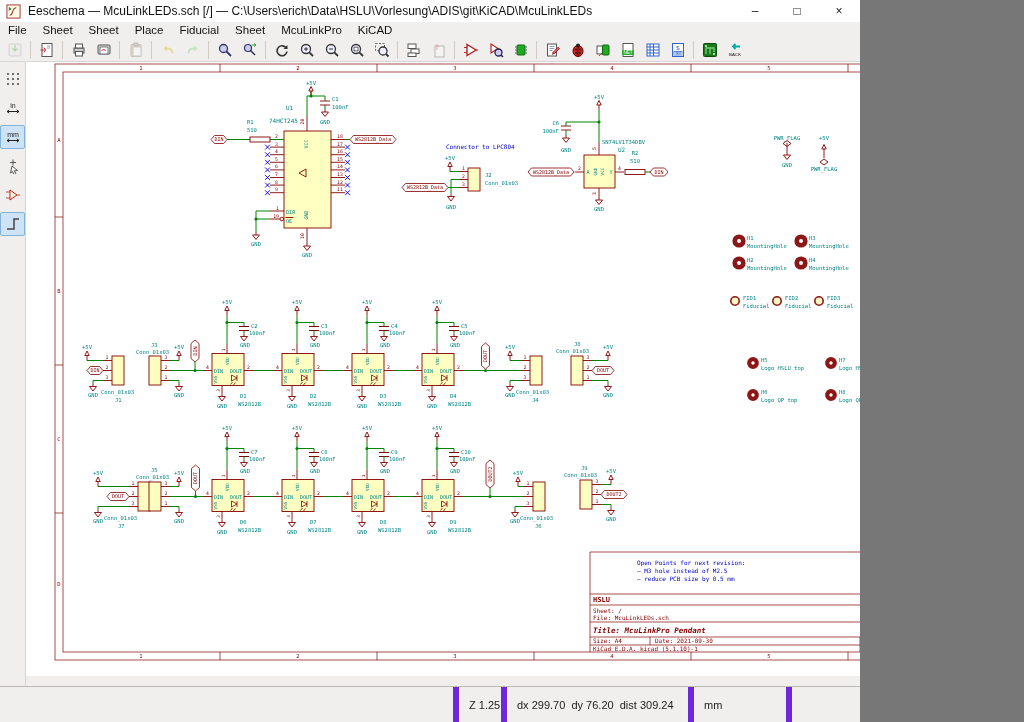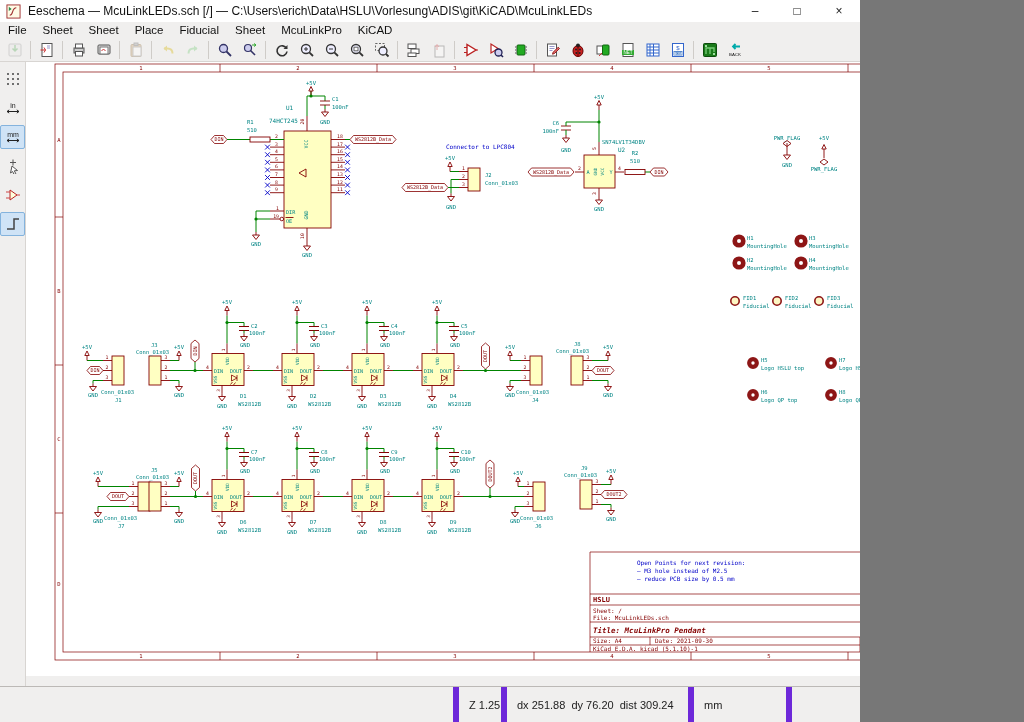--- a/index.html
+++ b/index.html
@@ -1159,17 +1159,17 @@
             <path d="M3 4.5h10M6.5 4.5V3h3v1.5" stroke="#666" fill="none"></path>
             <path d="M6.2 7v5M8 7v5M9.8 7v5" stroke="#777"></path>
           </svg>
         </div>
       </div>
   </div>
 
   <div id="statusbar">
     <div class="pane msg"></div>
     <div class="pane" style="width:48px">Z 1.25</div>
-    <div class="pane" style="width:187px">dx 251.88  dy 76.20  dist 309.24</div>
+    <div class="pane" style="width:187px">dx 299.70  dy 76.20  dist 309.24</div>
     <div class="pane" style="width:98px">mm</div>
     <div class="pane" style="width:74px"></div>
   </div>
 </div>
 
 </body></html>

